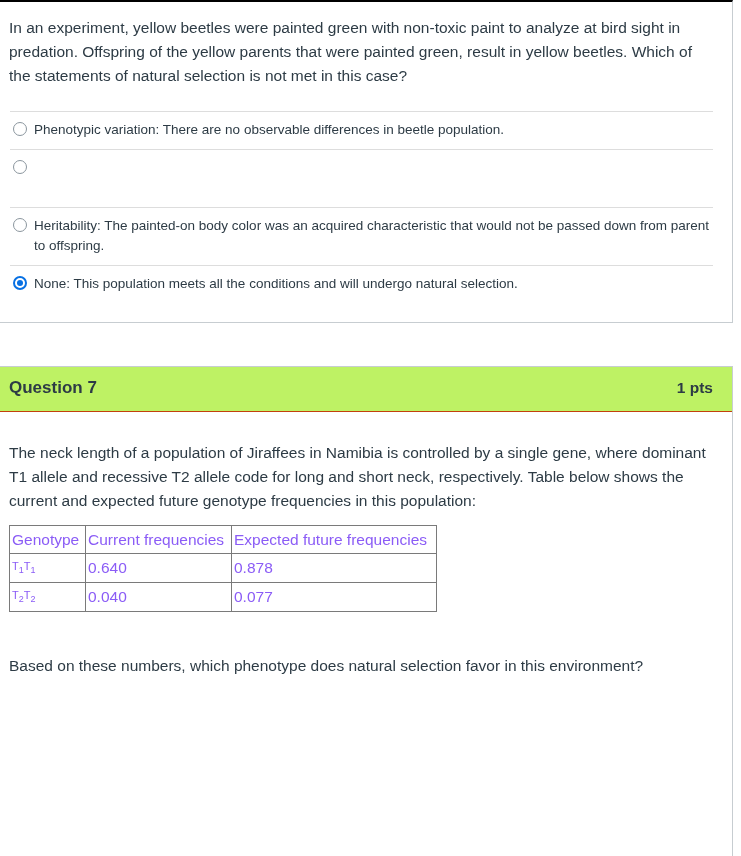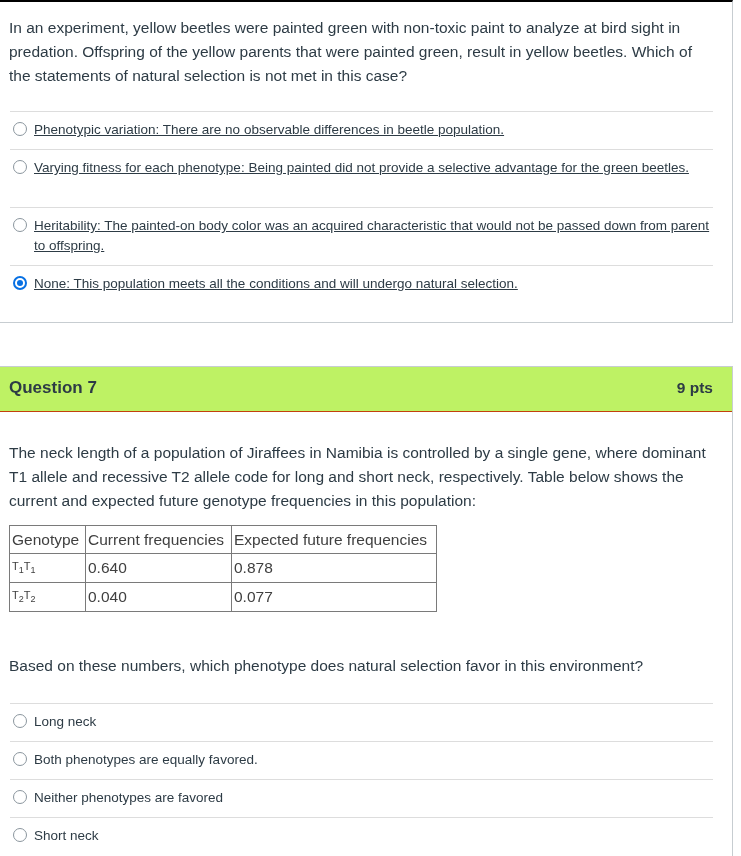--- a/index.html
+++ b/index.html
@@ -111,21 +111,21 @@
       font-weight: bold;
       color: #2d3b45;
     }
     table.freq {
       position: absolute;
       left: 9px;
       top: 158px;
       border-collapse: collapse;
       font-family: "Liberation Sans", sans-serif;
       font-size: 15.5px;
-      color: #404040;
+      color: #8b5cf6;
     }
     table.freq th, table.freq td {
       border: 1px solid #7a7a7a;
       padding: 0 2px;
       height: 28px;
       text-align: left;
       font-weight: normal;
       white-space: nowrap;
     }
     table.freq th {
@@ -140,44 +140,43 @@
     .col-geno { width: 71px; }
     .col-cur { width: 141px; }
     .col-exp { width: 200px; }
   </style>
 </head>
 <body>
 
 <div class="card" id="card-q6">
   <p class="q-text" style="top:14px;">In an experiment, yellow beetles were painted green with non-toxic paint to analyze at bird sight in predation. Offspring of the yellow parents that were painted green, result in yellow beetles. Which of the statements of natural selection is not met in this case?</p>
 
-  <ul class="answers" style="top:109px;text-decoration:underline;">
+  <ul class="answers" style="top:109px;">
     <li class="answer" style="height:38px;">
       <span class="radio"></span>
       <span>Phenotypic variation: There are no observable differences in beetle population.</span>
     </li>
     <li class="answer" style="height:58px;">
       <span class="radio"></span>
-      <span>Varying fitness for each phenotype: Being painted did not provide a selective advantage for the green beetles.</span>
     </li>
     <li class="answer" style="height:58px;">
       <span class="radio"></span>
       <span>Heritability: The painted-on body color was an acquired characteristic that would not be passed down from parent to offspring.</span>
     </li>
     <li class="answer" style="height:38px;">
       <span class="radio checked"></span>
       <span>None: This population meets all the conditions and will undergo natural selection.</span>
     </li>
   </ul>
 </div>
 
 <div class="card" id="card-q7">
   <div class="q-header">
     <span class="q-title">Question 7</span>
-    <span class="q-points">9 pts</span>
+    <span class="q-points">1 pts</span>
   </div>
 
   <p class="q-text" style="top:74px;">The neck length of a population of Jiraffees in Namibia is controlled by a single gene, where dominant T1 allele and recessive T2 allele code for long and short neck, respectively. Table below shows the current and expected future genotype frequencies in this population:</p>
 
   <table class="freq">
     <thead>
       <tr>
         <th class="col-geno">Genotype</th>
         <th class="col-cur">Current frequencies</th>
         <th class="col-exp">Expected future frequencies</th>
@@ -192,31 +191,13 @@
       <tr>
         <td class="genotype-cell"><span>T</span><sub>2</sub><span>T</span><sub>2</sub></td>
         <td>0.040</td>
         <td>0.077</td>
       </tr>
     </tbody>
   </table>
 
   <p class="q-text" style="top:287px;">Based on these numbers, which phenotype does natural selection favor in this environment?</p>
 
-  <ul class="answers" style="top:336px;">
-    <li class="answer" style="height:38px;">
-      <span class="radio"></span>
-      <span>Long neck</span>
-    </li>
-    <li class="answer" style="height:38px;">
-      <span class="radio"></span>
-      <span>Both phenotypes are equally favored.</span>
-    </li>
-    <li class="answer" style="height:38px;">
-      <span class="radio"></span>
-      <span>Neither phenotypes are favored</span>
-    </li>
-    <li class="answer" style="height:38px;">
-      <span class="radio"></span>
-      <span>Short neck</span>
-    </li>
-  </ul>
 </div>
 
 </body></html>

